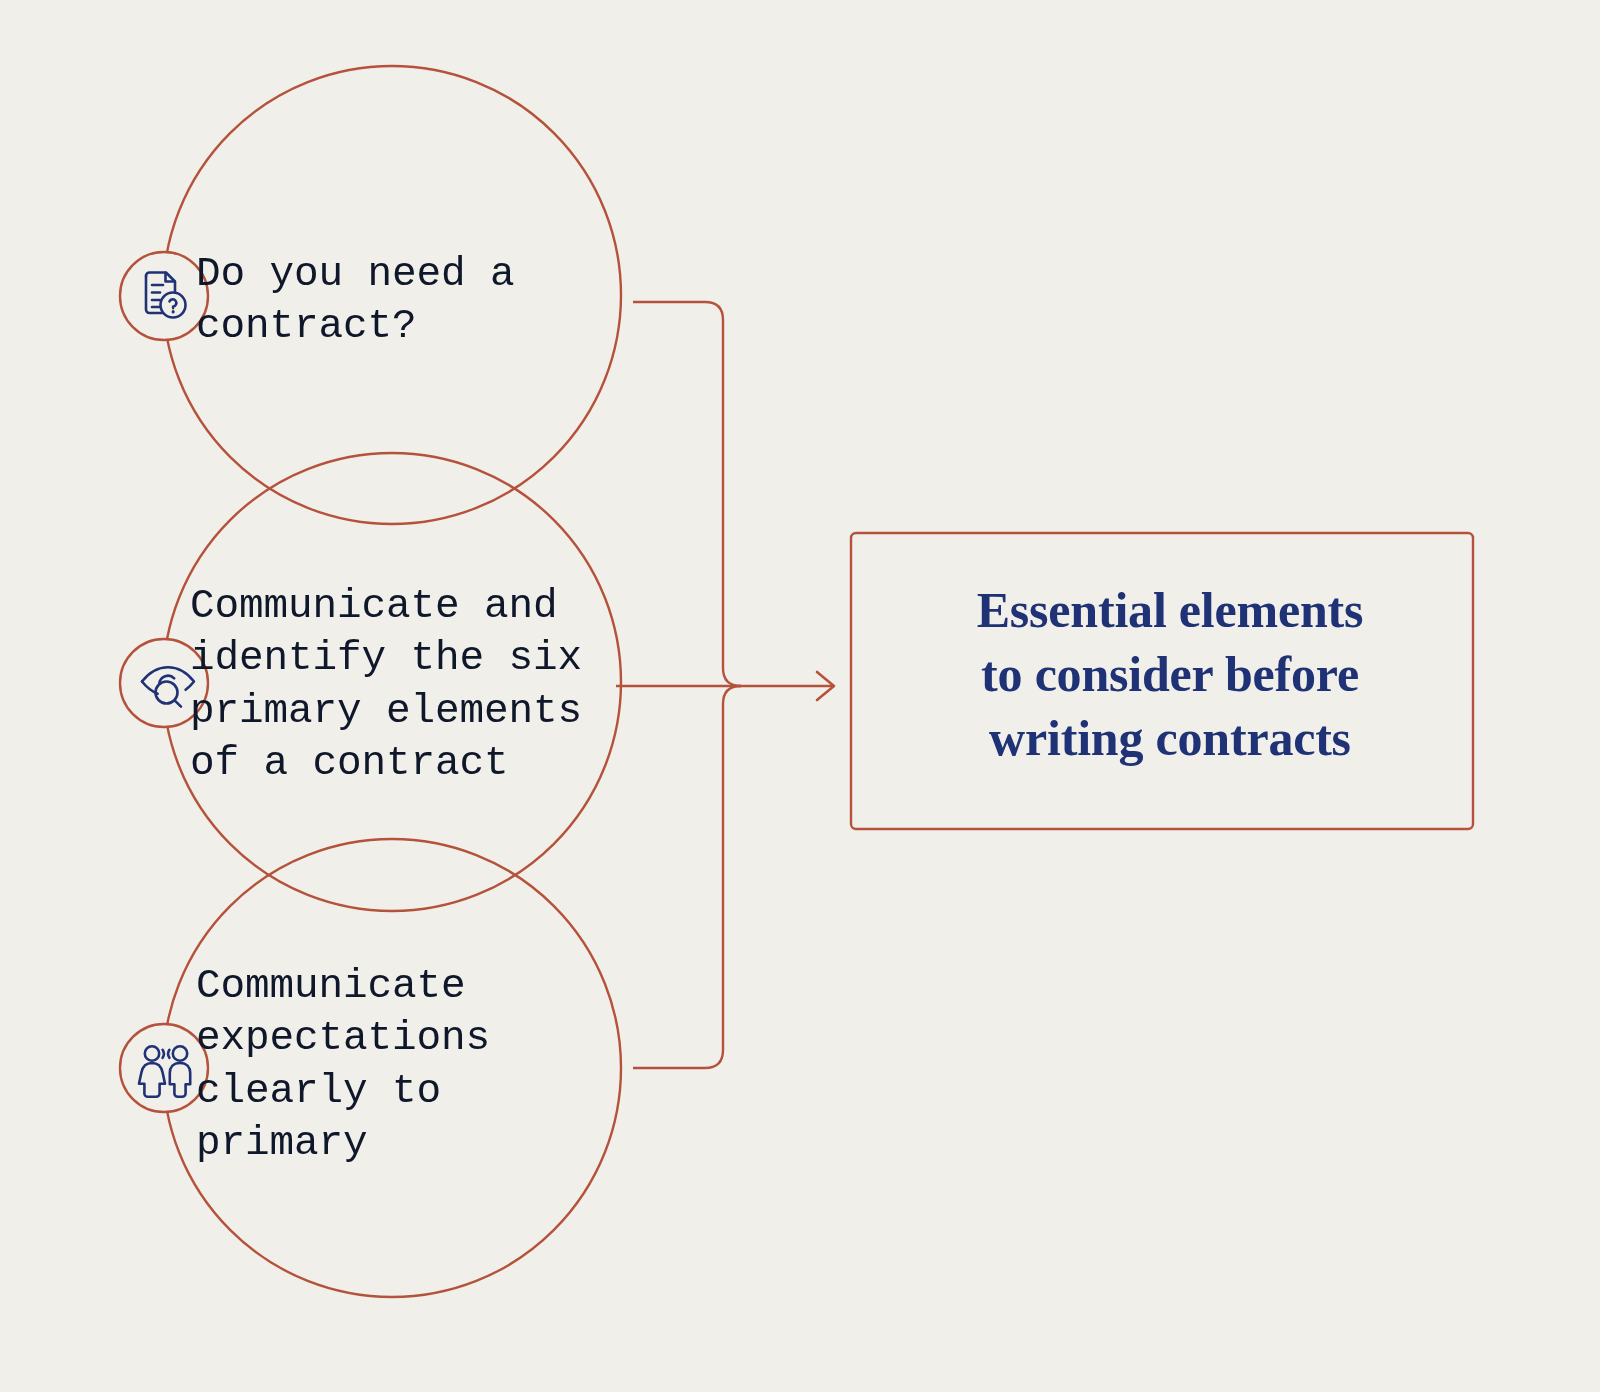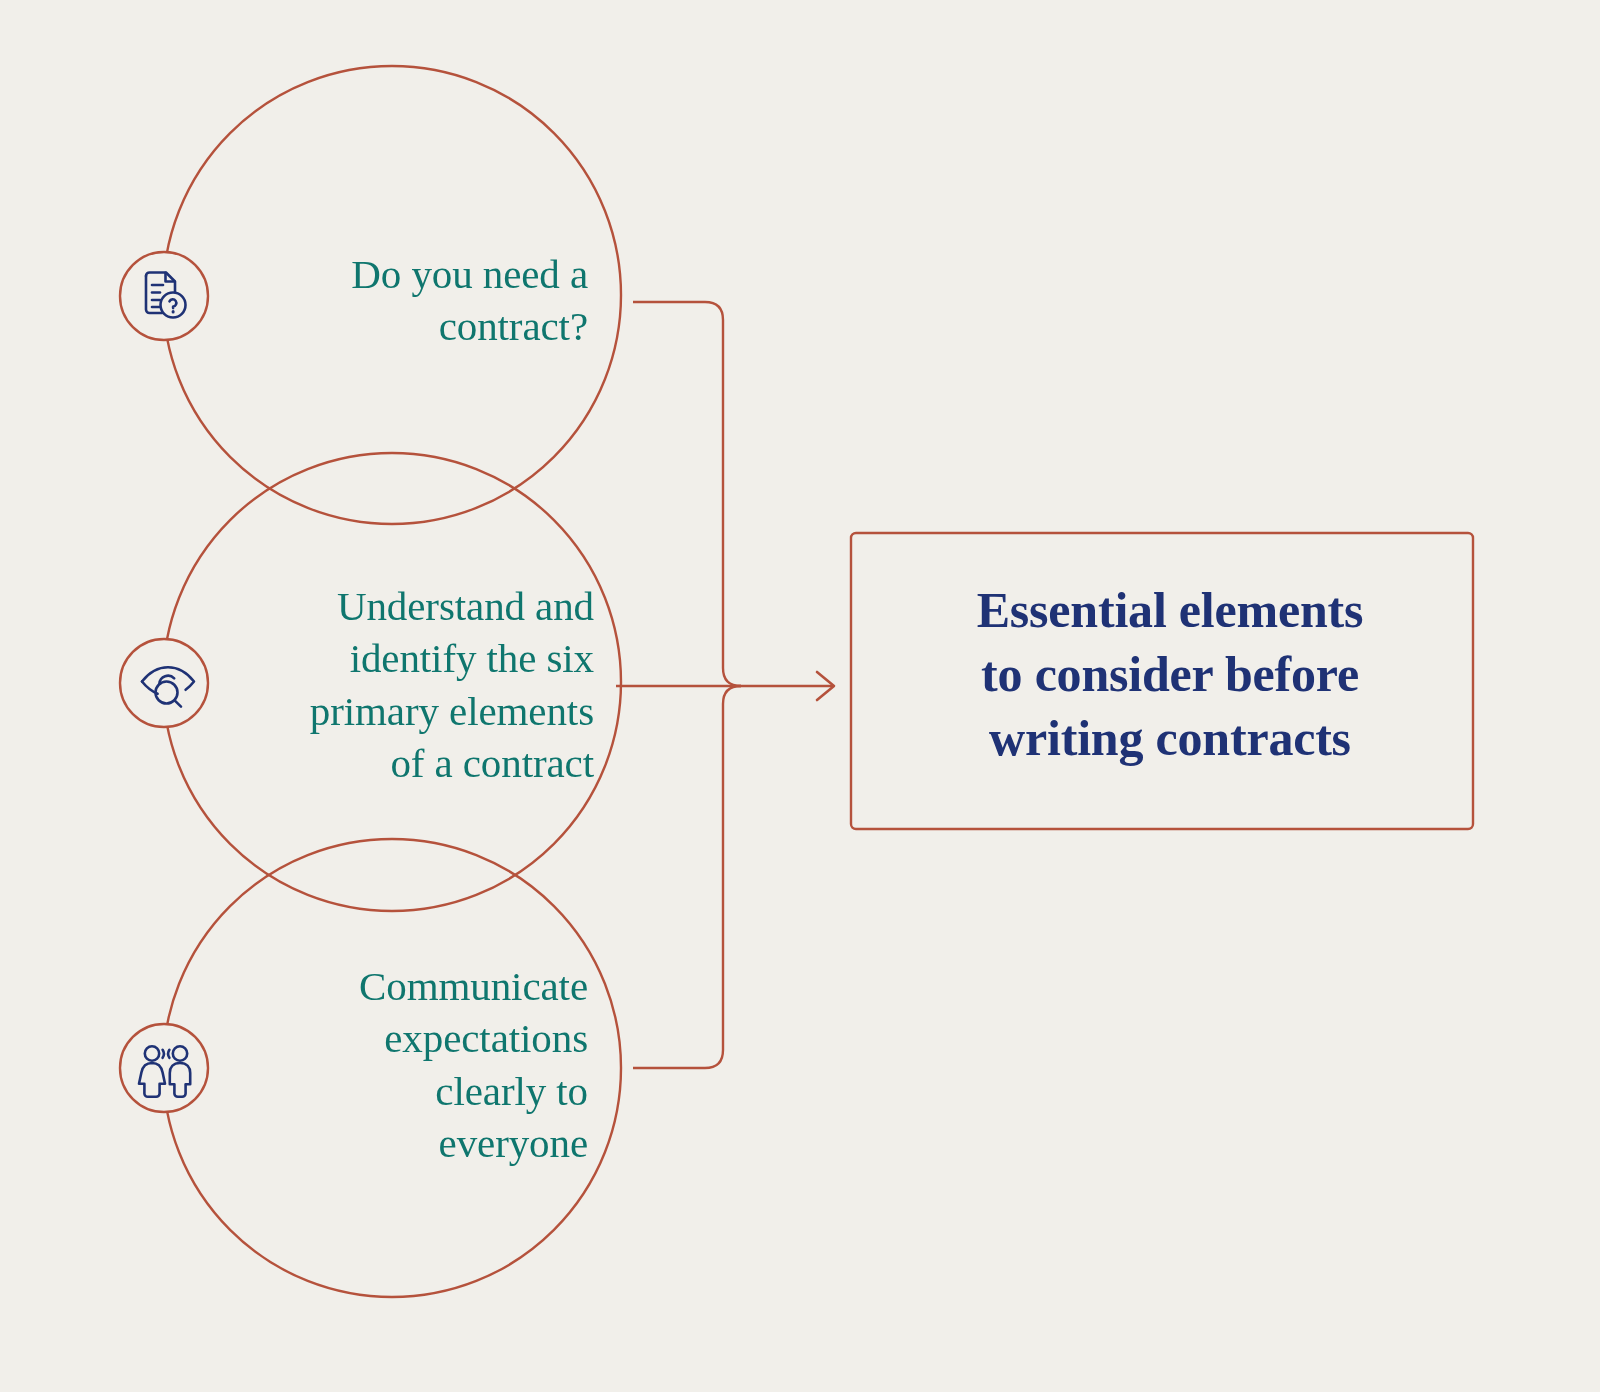--- a/index.html
+++ b/index.html
@@ -29,23 +29,23 @@
   .layer-text {
     position: absolute;
     left: 0;
     top: 0;
     width: 1600px;
     height: 1392px;
     pointer-events: none;
   }
   .node-label {
     position: absolute;
-    text-align: right;
-    color: #0f766e;
-    font-family: Liberation Serif, serif;
+    text-align: left;
+    color: #0f172a;
+    font-family: Liberation Mono, monospace;
     font-size: 41px;
     font-weight: 400;
     line-height: 1.28;
     letter-spacing: -0.1px;
     white-space: pre-line;
   }
   .node-1-label { left: 196px; top: 248px; width: 392px; }
   .node-2-label { left: 190px; top: 580px; width: 404px; }
   .node-3-label { left: 196px; top: 960px; width: 392px; }
 
@@ -127,28 +127,28 @@
         <path d="M 169.4 1049.8 c -1.6 2.4 -1.6 5.6 0 8"></path>
       </g>
     </g>
   </svg>
 
   <div class="layer-text">
 
     <div class="node-label node-1-label">Do you need a
 contract?</div>
 
-    <div class="node-label node-2-label">Understand and
+    <div class="node-label node-2-label">Communicate and
 identify the six
 primary elements
 of a contract</div>
 
     <div class="node-label node-3-label">Communicate
 expectations
 clearly to
-everyone</div>
+primary</div>
 
     <div class="result-title">Essential elements
 to consider before
 writing contracts</div>
   </div>
 
 </div>
 
 </body></html>

